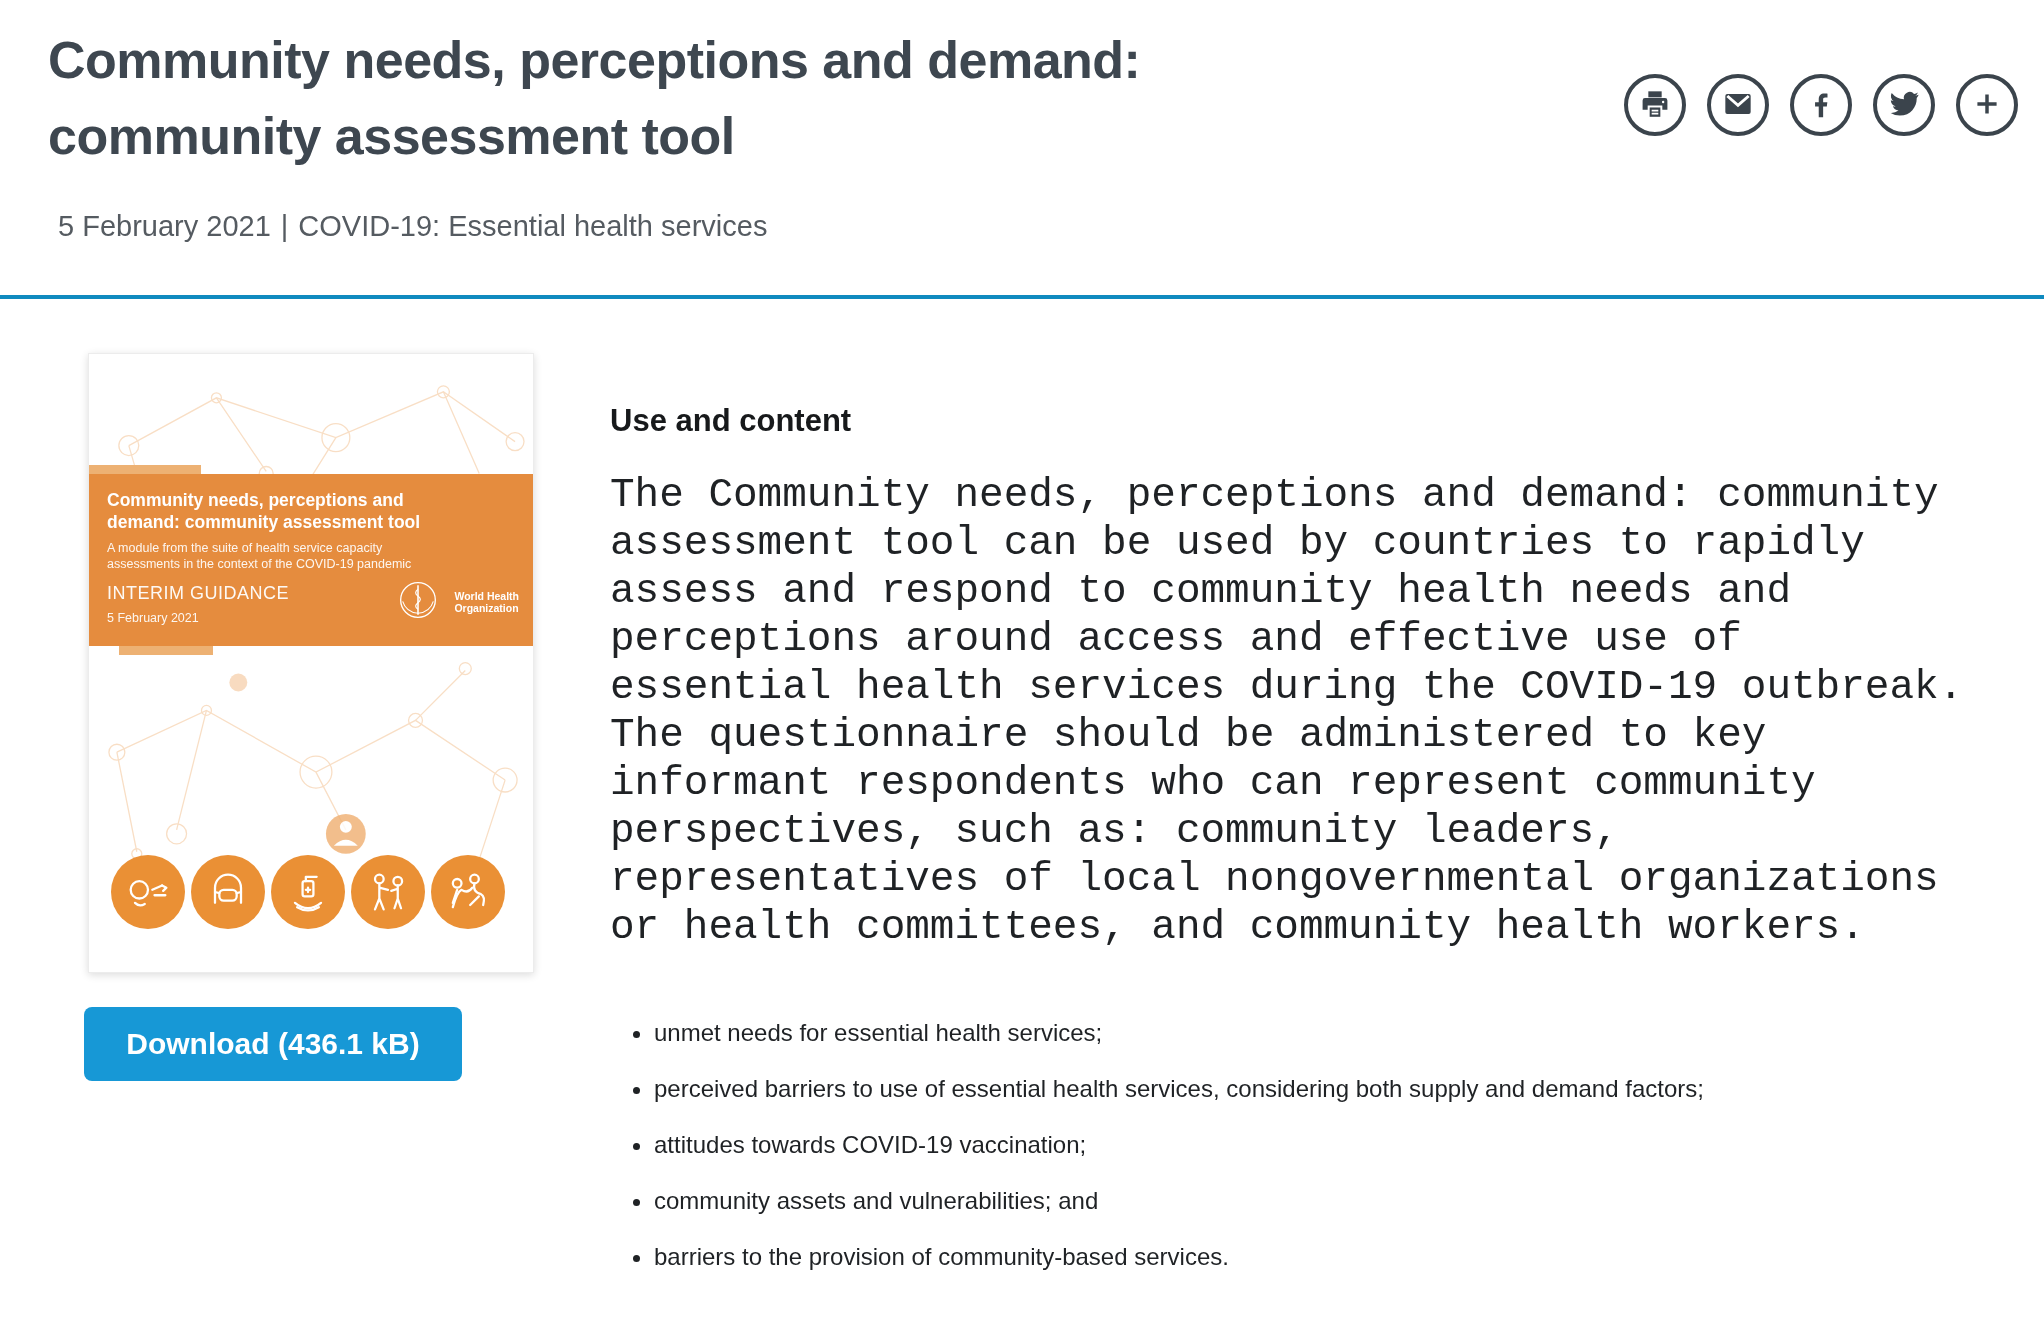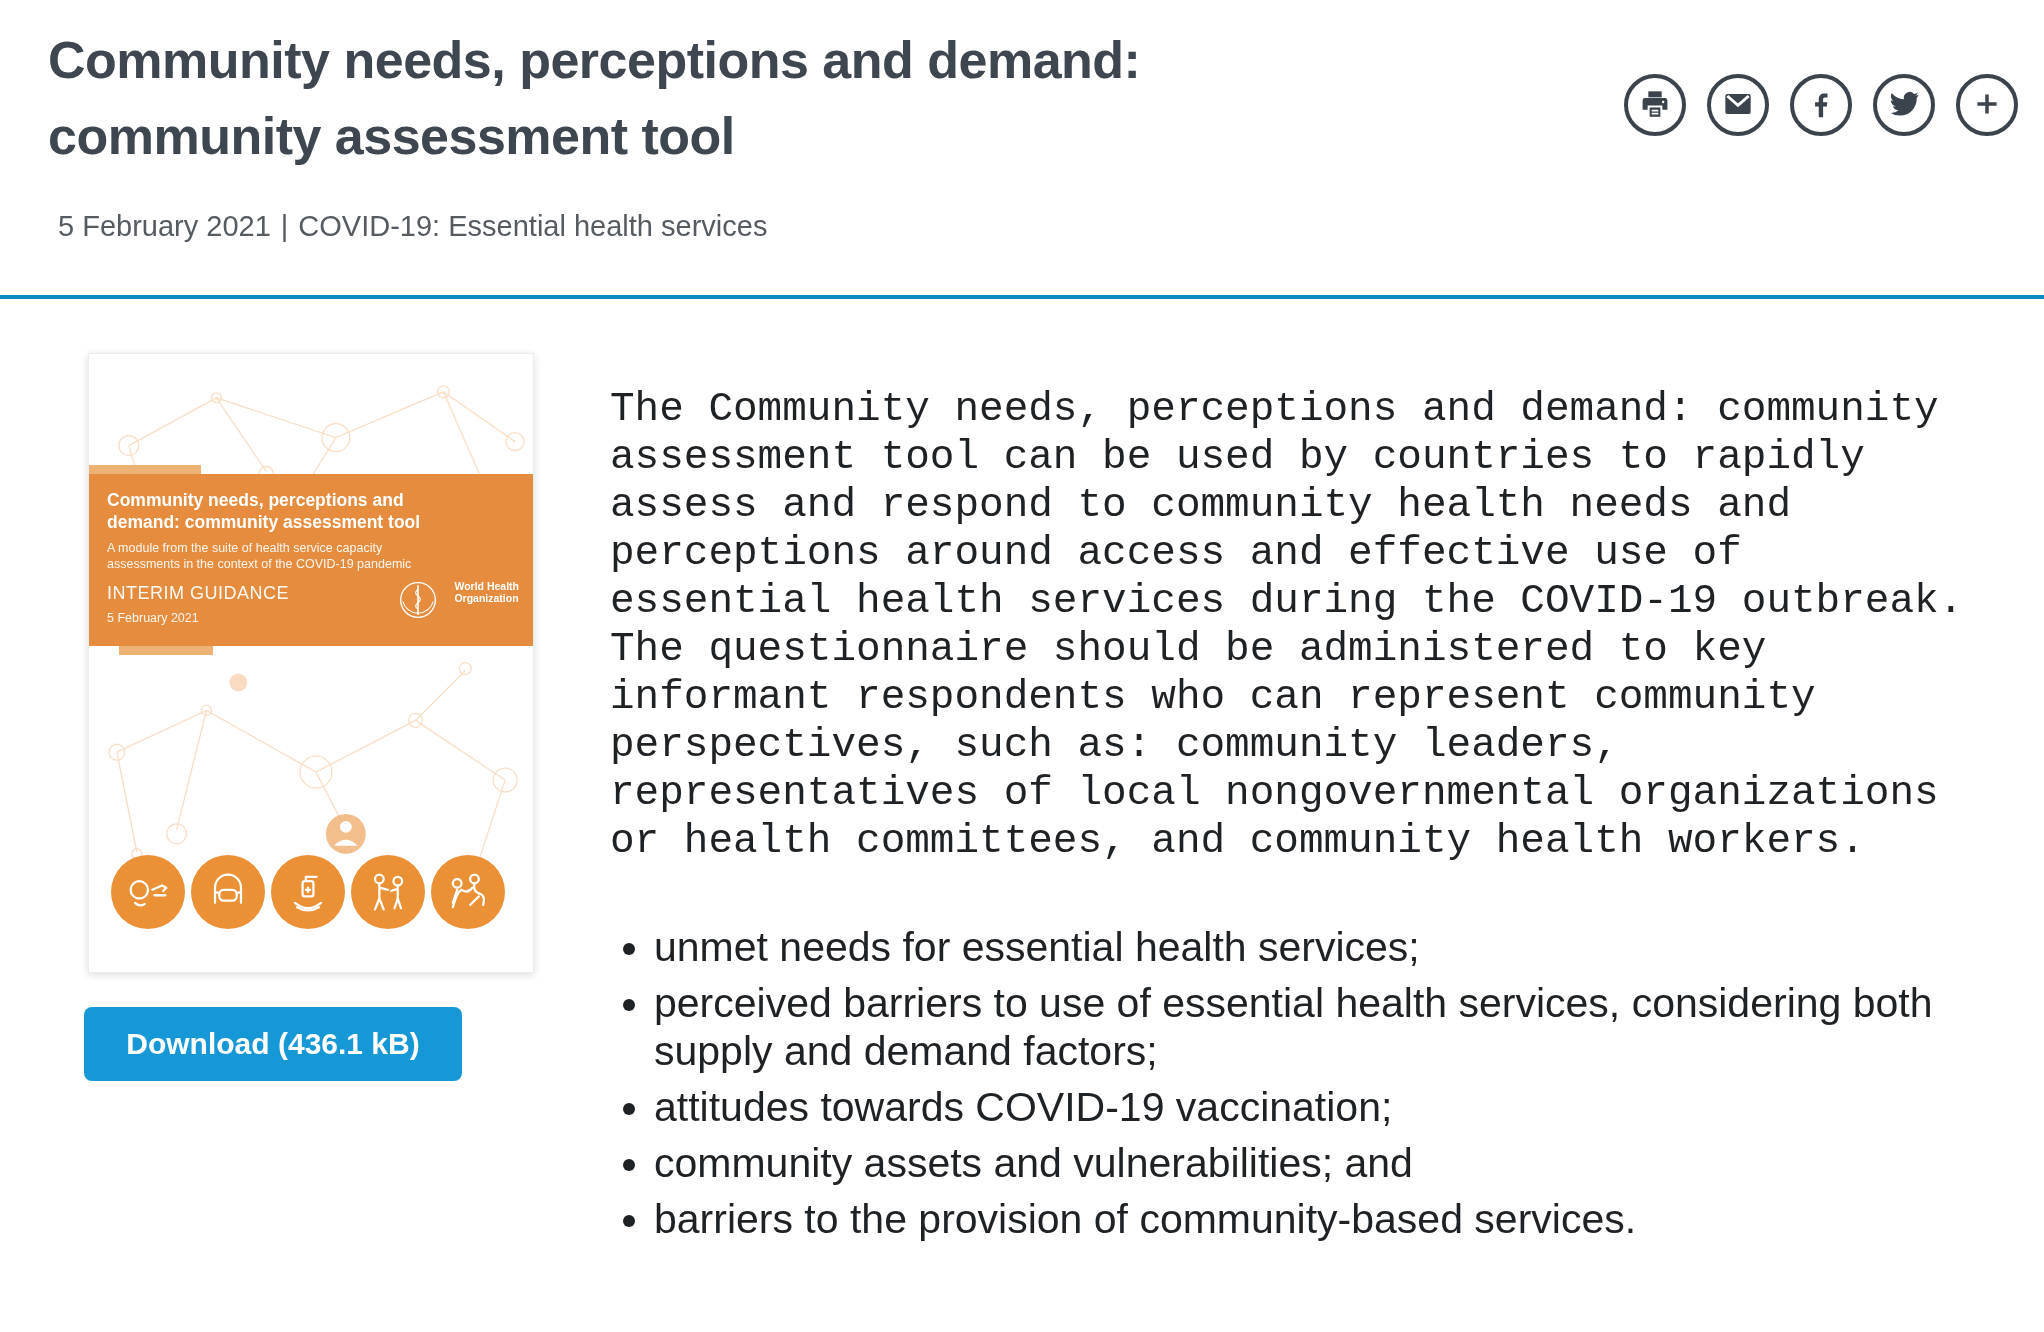--- a/index.html
+++ b/index.html
@@ -48,21 +48,21 @@
   .cover-tab-top    { position: absolute; left: 0;  top: 111px; width: 112px; height: 9px; background: var(--tab-orange); }
   .cover-tab-bottom { position: absolute; left: 30px; top: 292px; width: 94px; height: 9px; background: var(--tab-orange); }
   .cover-banner {
     position: absolute; left: 0; top: 120px; width: 100%; height: 172px;
     background: var(--cover-orange); color: #fff; padding: 15px 16px 0 18px;
   }
   .cover-banner-title { font-size: 17.5px; font-weight: bold; line-height: 22px; max-width: 330px; }
   .cover-banner-sub   { margin-top: 7px; font-size: 12.5px; line-height: 16px; max-width: 330px; opacity: .92; }
   .cover-doc-type     { margin-top: 11px; font-size: 18px; letter-spacing: .5px; opacity: .95; }
   .cover-date         { margin-top: 7px; font-size: 12.5px; opacity: .92; }
-  .cover-logo { position: absolute; right: 14px; bottom: 22px; display: flex; align-items: flex-start; gap: 16px; }
+  .cover-logo { position: absolute; right: 14px; bottom: 22px; display: flex; align-items: center; gap: 16px; }
   .cover-logo svg { width: 40px; height: 40px; }
   .cover-logo-text { font-size: 10.5px; font-weight: bold; line-height: 12px; color: #fff; }
   .pictogram-row { position: absolute; left: 22px; top: 501px; display: flex; gap: 6px; }
   .pictogram {
     width: 74px; height: 74px; border-radius: 50%;
     background: var(--circle-orange);
     display: flex; align-items: center; justify-content: center;
   }
   .pictogram svg { width: 52px; height: 52px; stroke: #fff; fill: none; stroke-width: 2.1; stroke-linecap: round; stroke-linejoin: round; }
 
@@ -73,21 +73,21 @@
     font-family: inherit; font-size: 30px; font-weight: bold;
   }
 
   
   .right-col { margin-left: 72px; width: 1370px; }
   .overview-heading { font-size: 42px; font-weight: bold; color: #17191b; line-height: 48px; margin-top: 2px; }
   .sub-heading { margin-top: 50px; font-size: 31px; font-weight: bold; color: #17191b; }
   .body-par { margin-top: 32px; font-size: 41px; line-height: 48px; color: var(--text-black); max-width: 1360px; font-family: Liberation Mono, monospace; }
   .body-par2 { margin-top: 42px; font-size: 31px; line-height: 48px; color: var(--text-black); }
   .aspect-list { margin-top: 58px; padding-left: 44px; }
-  .aspect-list li { font-size: 41px; line-height: 48px; color: var(--text-black); margin-bottom: 8px; max-width: 1310px; }
+  .aspect-list li { font-size: 24px; line-height: 48px; color: var(--text-black); margin-bottom: 8px; max-width: 1310px; }
 </style>
 </head>
 <body>
 
 <div class="header">
   <h1 class="page-title">Community needs, perceptions and demand: community assessment tool</h1>
 
   <div class="share-row">
     <button class="share-btn" title="Print">
       <span>
@@ -244,20 +244,21 @@
             <path d="M14 22 l-4 12 M34 28 l-8 8"></path>
           </svg>
         </div>
       </div>
     </div>
 
     <button class="download-btn">Download (436.1 kB)</button>
   </div>
 
   <div class="right-col">
+    <h3 class="sub-heading">Use and content</h3>
     <p class="body-par">The Community needs, perceptions and demand: community assessment tool can be used by countries to rapidly assess and respond to community health needs and perceptions around access and effective use of essential health services during the COVID-19 outbreak. The questionnaire should be administered to key informant respondents who can represent community perspectives, such as: community leaders, representatives of local nongovernmental organizations or health committees, and community health workers.</p>
     <ul class="aspect-list">
       <li>unmet needs for essential health services;</li>
       <li>perceived barriers to use of essential health services, considering both supply and demand factors;</li>
       <li>attitudes towards COVID-19 vaccination;</li>
       <li>community assets and vulnerabilities; and</li>
       <li>barriers to the provision of community-based services.</li>
     </ul>
   </div>
 </div>

